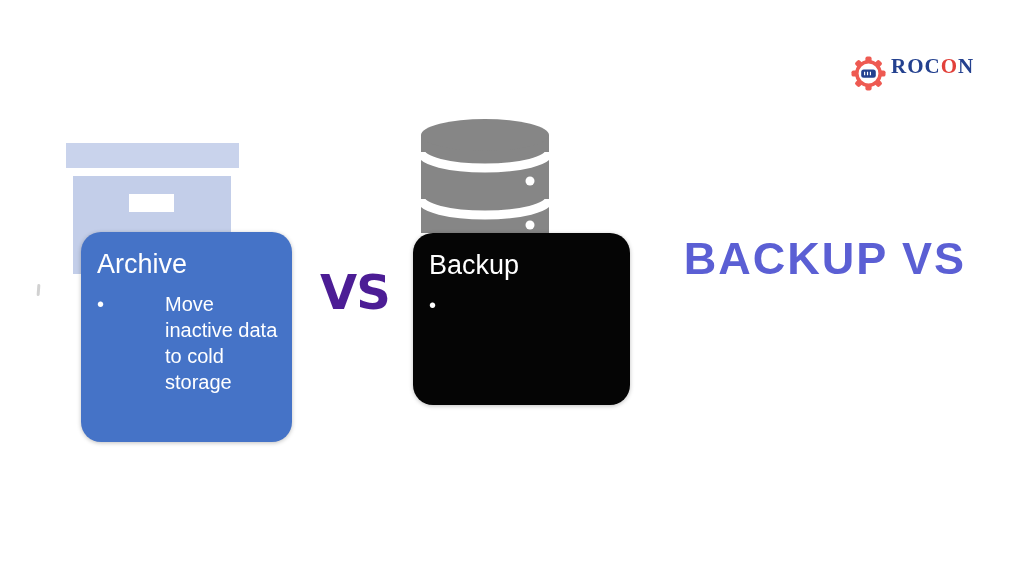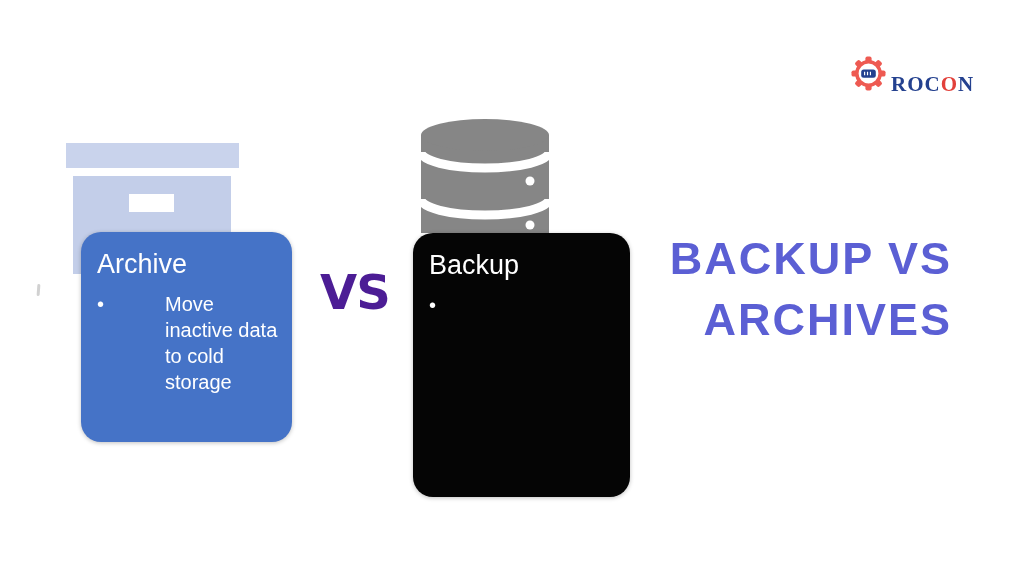--- a/index.html
+++ b/index.html
@@ -7,21 +7,21 @@
     position:relative;
     width:1024px;height:576px;
     background:#ffffff;
     overflow:hidden;
     font-family:"Liberation Sans",sans-serif;
   }
 
   
   .logo{
     position:absolute;top:56px;left:851px;
-    display:flex;align-items:flex-end;gap:5px;
+    display:flex;align-items:flex-start;gap:5px;
   }
   .brand-text{
     font-family:"Liberation Serif",serif;
     font-weight:bold;font-size:21px;letter-spacing:1px;
     color:#24418f;line-height:1;
   }
   .brand-text .red{color:#e2403a;}
 
   
   .box-lid{position:absolute;left:66px;top:143px;width:173px;height:25px;background:#c9d3ec;}
@@ -35,42 +35,42 @@
   .card{
     position:absolute;
     border-radius:20px;
     color:#ffffff;
     box-shadow:0 1px 4px rgba(0,0,0,.25);
     z-index:2;
     box-sizing:border-box;
     padding:15px 14px 0 16px;
   }
   .card-archive{left:81px;top:232px;width:211px;height:210px;background:#4573c7;}
-  .card-backup{left:413px;top:233px;width:217px;height:264px;background:#050505;}
+  .card-backup{left:413px;top:233px;width:217px;height:172px;background:#050505;}
   .card-title{
     font-size:27px;font-weight:400;line-height:34px;color:#ffffff;
   }
   .bullet-row{display:flex;margin-top:10px;}
   .bullet-dot{font-size:20px;line-height:26px;width:20px;flex:0 0 20px;}
   .bullet-text{font-size:20px;line-height:26px;}
   .card-archive .bullet-text{width:124px;margin-left:48px;}
   .card-backup .bullet-text{width:152px;}
 
   
   .vs{
     position:absolute;left:320px;top:264px;width:64px;
     text-align:center;
     font-family:"DejaVu Sans",sans-serif;
     font-weight:bold;font-size:48px;letter-spacing:-1px;
     color:#4c1d95;
   }
 
   
   .headline{
-    position:absolute;top:228px;right:72px;
+    position:absolute;top:228px;right:58px;
     text-align:right;
     font-weight:bold;font-size:45px;line-height:61px;letter-spacing:2px;
     color:#5b5fd4;
     z-index:1;
   }
 
   
   .stray-mark{
     position:absolute;left:37px;top:284px;width:3px;height:12px;
     background:#9a9a9a;opacity:.45;border-radius:2px;transform:rotate(4deg);
@@ -137,16 +137,15 @@
 
   <div class="card card-backup">
     <div class="card-title">Backup</div>
     <div class="bullet-row">
       <span class="bullet-dot">•</span>
     </div>
   </div>
 
   <div class="headline">
     <div>BACKUP VS</div>
-    <div>ARCHIVES</div>
   </div>
 
 </div>
 
 </body></html>

